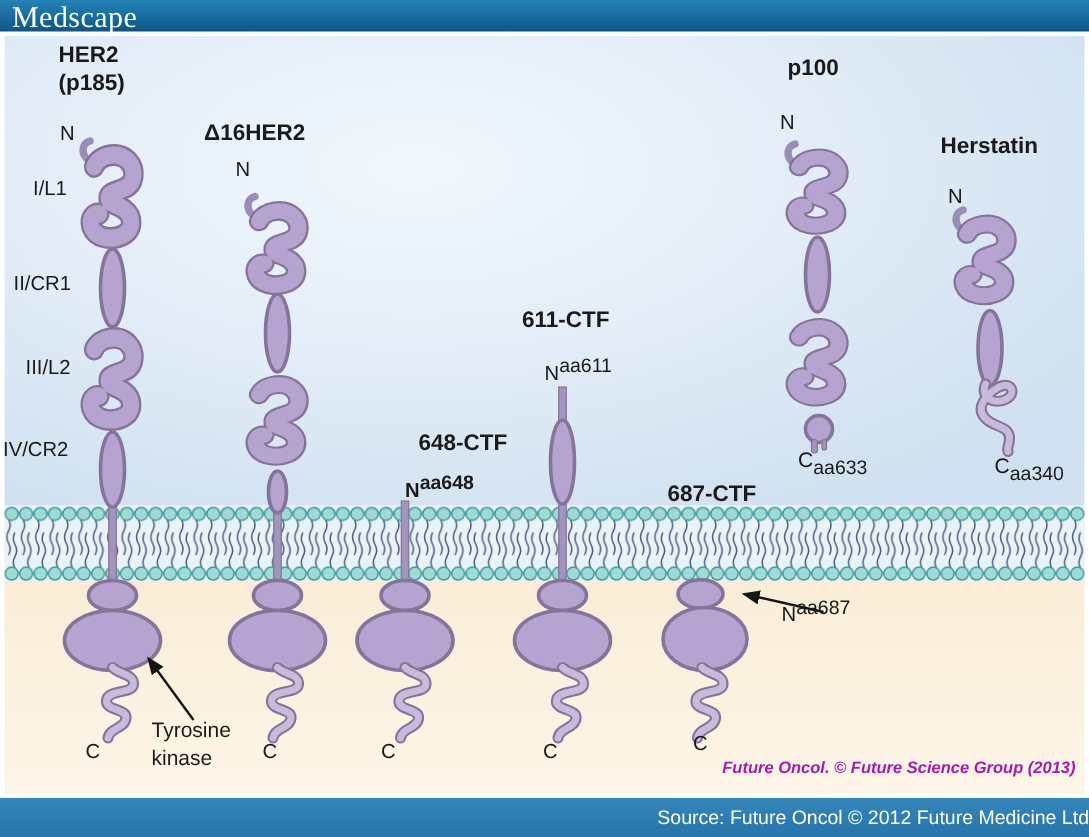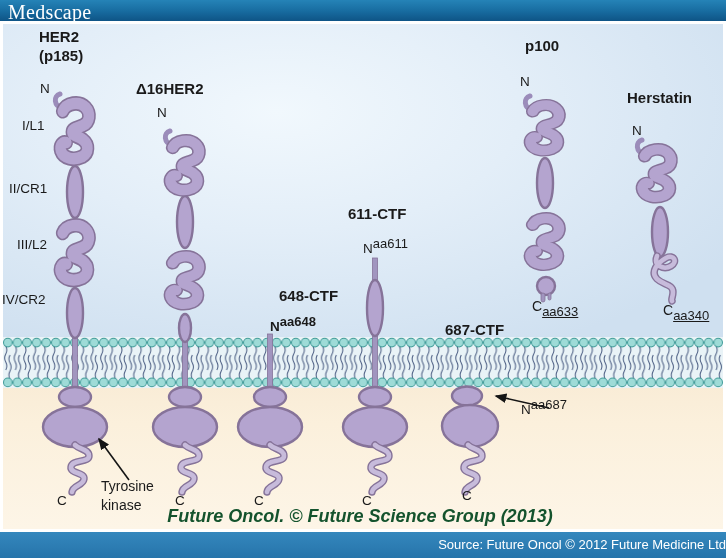--- a/index.html
+++ b/index.html
@@ -12,27 +12,27 @@
         font-size:20px;letter-spacing:.3px;}
   
   .extracell{position:absolute;left:3px;top:24px;width:720px;height:313px;
              background:radial-gradient(ellipse 75% 85% at 38% 28%,#f1f8fd 0%,#e3eef8 45%,#cfe0f0 100%);}
   .intracell{position:absolute;left:3px;top:337px;width:720px;height:192px;
              background:linear-gradient(180deg,#f7e7cf 0%,#fbf0dc 45%,#fdf5e7 100%);}
   .sourcebar{position:absolute;left:0;top:532px;width:726px;height:26px;
              background:linear-gradient(180deg,#3487bd 0%,#2674aa 100%);
              color:#ffffff;font-size:13px;line-height:26px;text-align:right;}
   .sourcebar span{}
-  .credit{position:absolute;left:3px;top:506px;width:714px;text-align:center;
-          color:#14532d;font-size:18px;font-weight:bold;font-style:italic;}
+  .credit{position:absolute;left:3px;top:506px;width:714px;text-align:right;
+          color:#a21caf;font-size:11px;font-weight:bold;font-style:italic;}
   
   .lbl{position:absolute;color:#1a1a1a;font-size:13.5px;white-space:nowrap;}
   .title{font-weight:bold;font-size:15px;line-height:19px;}
   .raise{position:relative;top:-5px;font-size:13px;}
-  .drop{position:relative;top:5px;font-size:13px;text-decoration:underline;}
+  .drop{position:relative;top:5px;font-size:13px;}
   .cbig{font-size:14px;}
   .tk{font-size:14px;line-height:19px;}
   .art{position:absolute;left:0;top:0;}
   
   .hk-o{fill:none;stroke:#867399;stroke-width:15.5;stroke-linecap:round;stroke-linejoin:round;}
   .hk-i{fill:none;stroke:#b4a4cf;stroke-width:12;stroke-linecap:round;stroke-linejoin:round;}
   .dom{fill:#b4a4cf;stroke:#867399;stroke-width:2.4;}
   .stem{fill:#a195bf;stroke:#867399;stroke-width:.8;}
   .curl{fill:none;stroke:#9b8cba;stroke-width:5;stroke-linecap:round;}
   .tl-o{fill:none;stroke:#867399;stroke-width:7.4;stroke-linecap:round;stroke-linejoin:round;}

